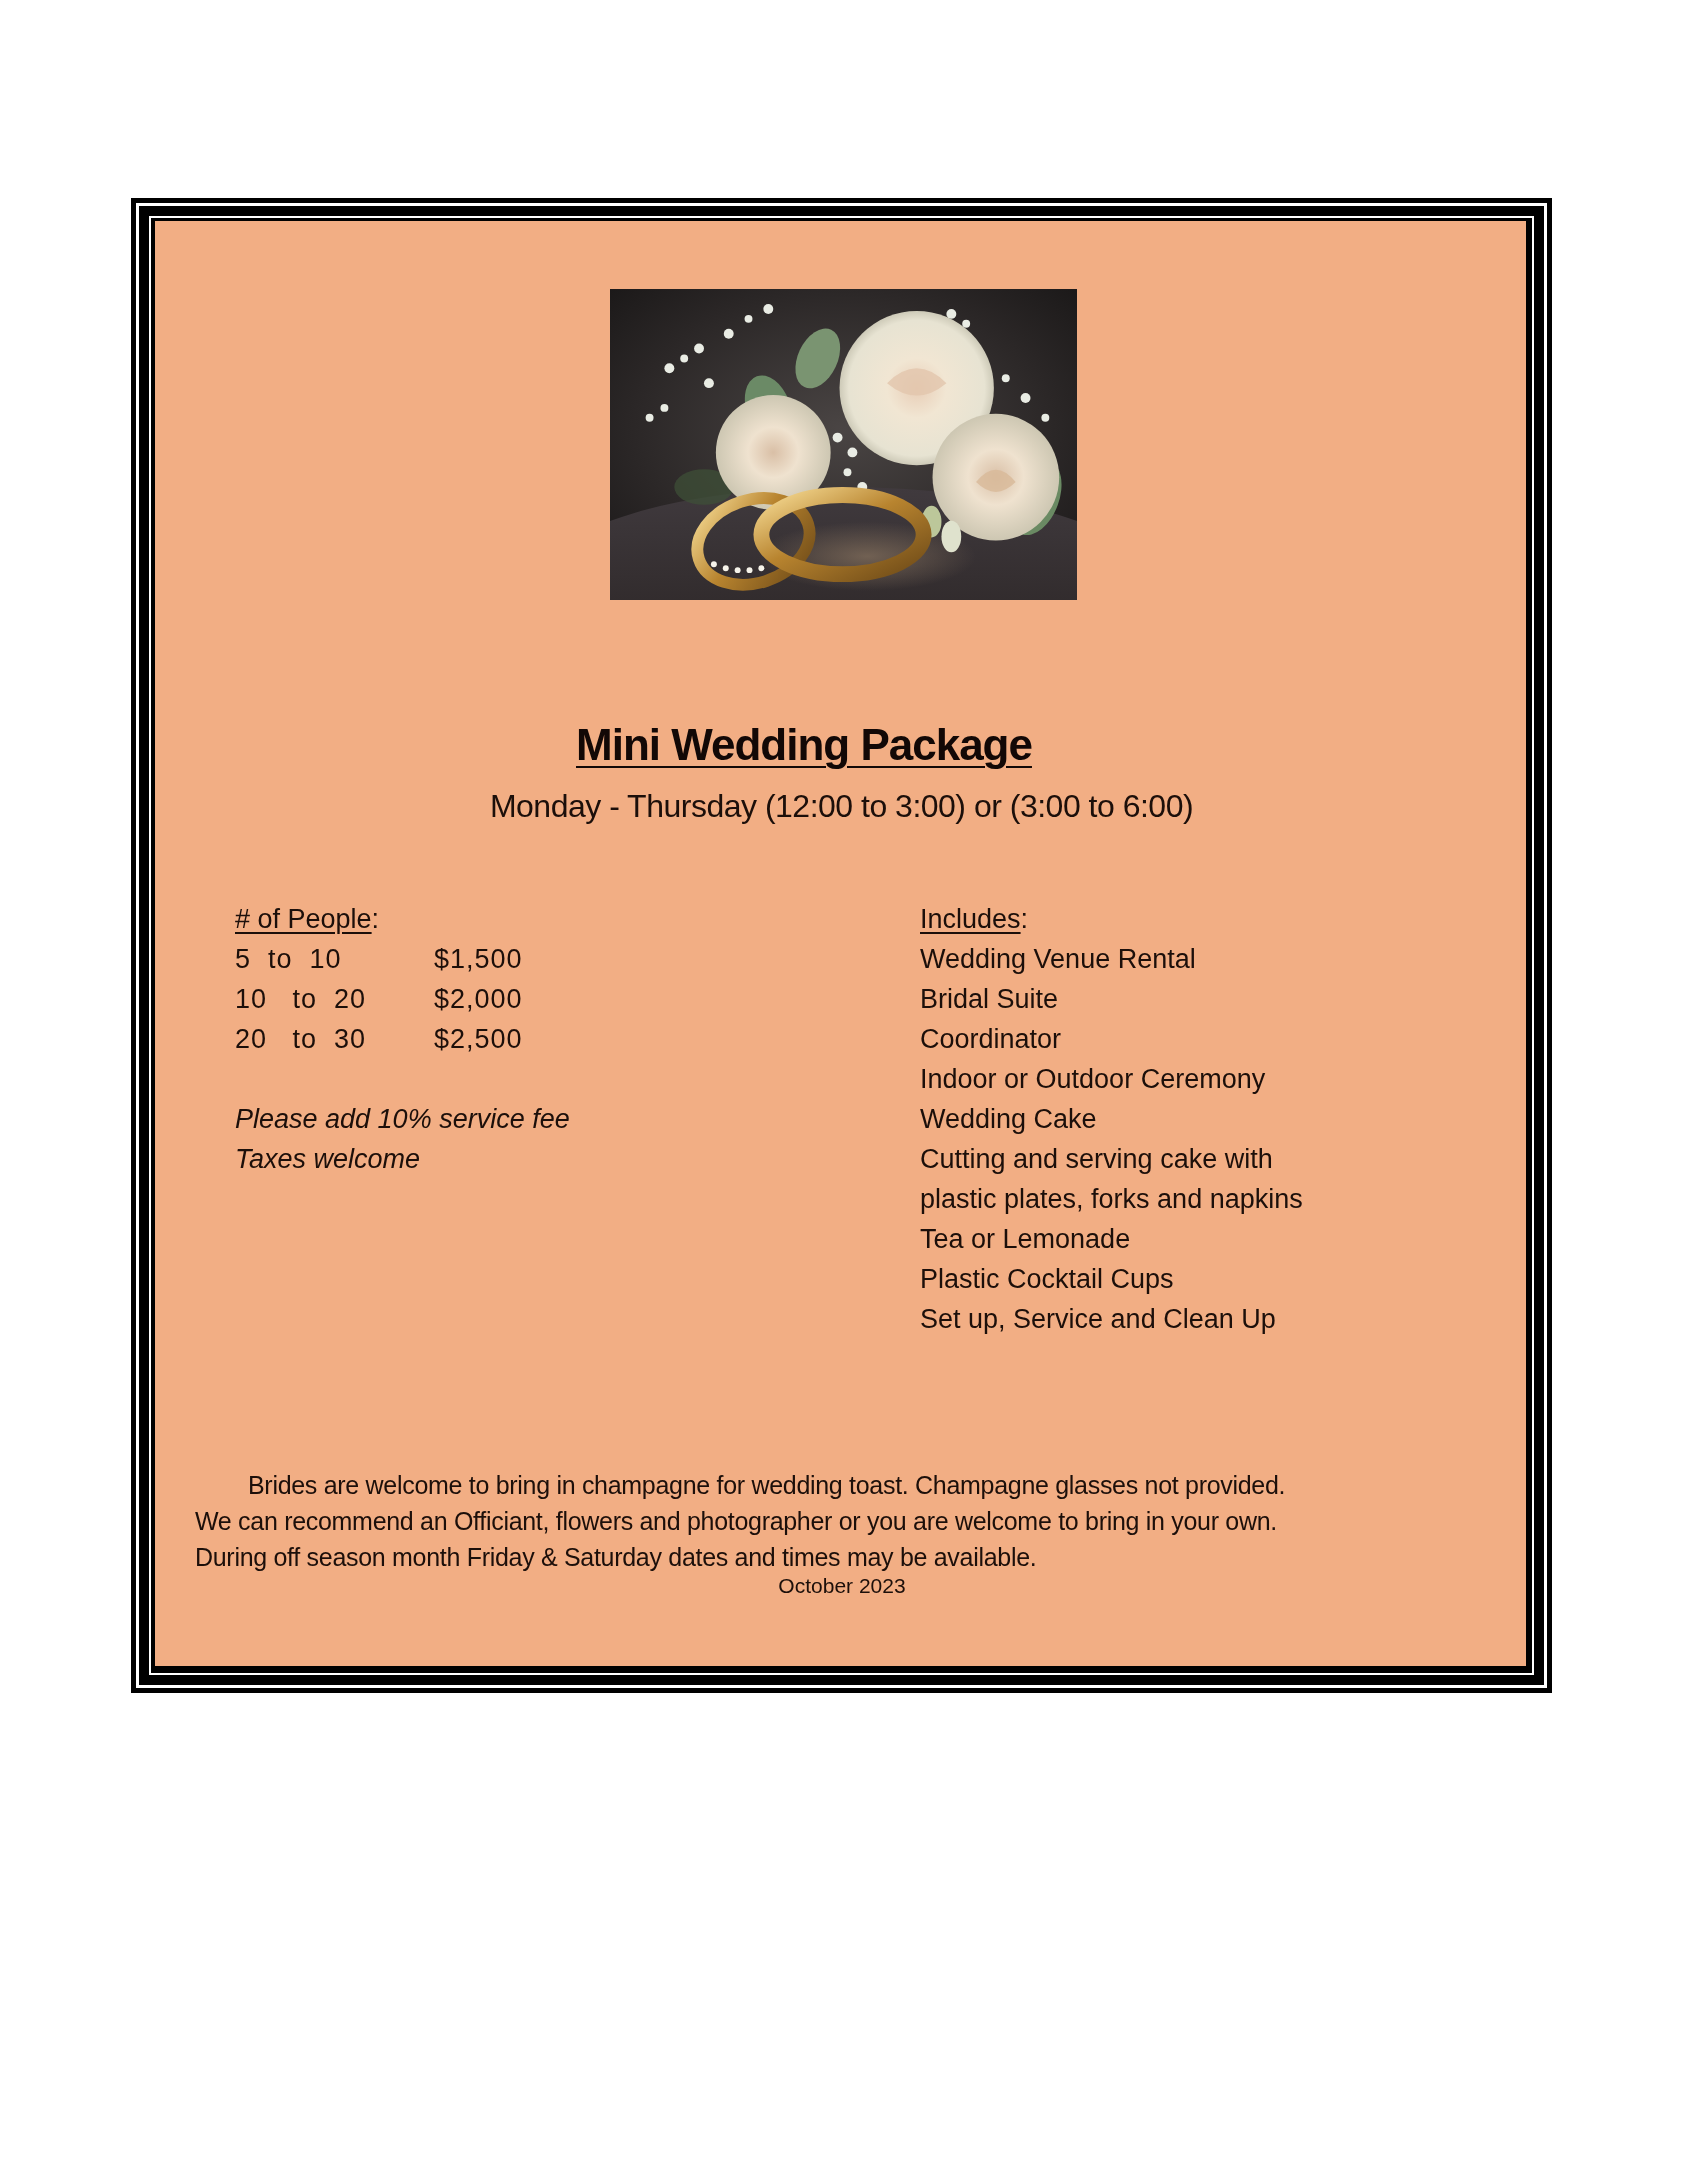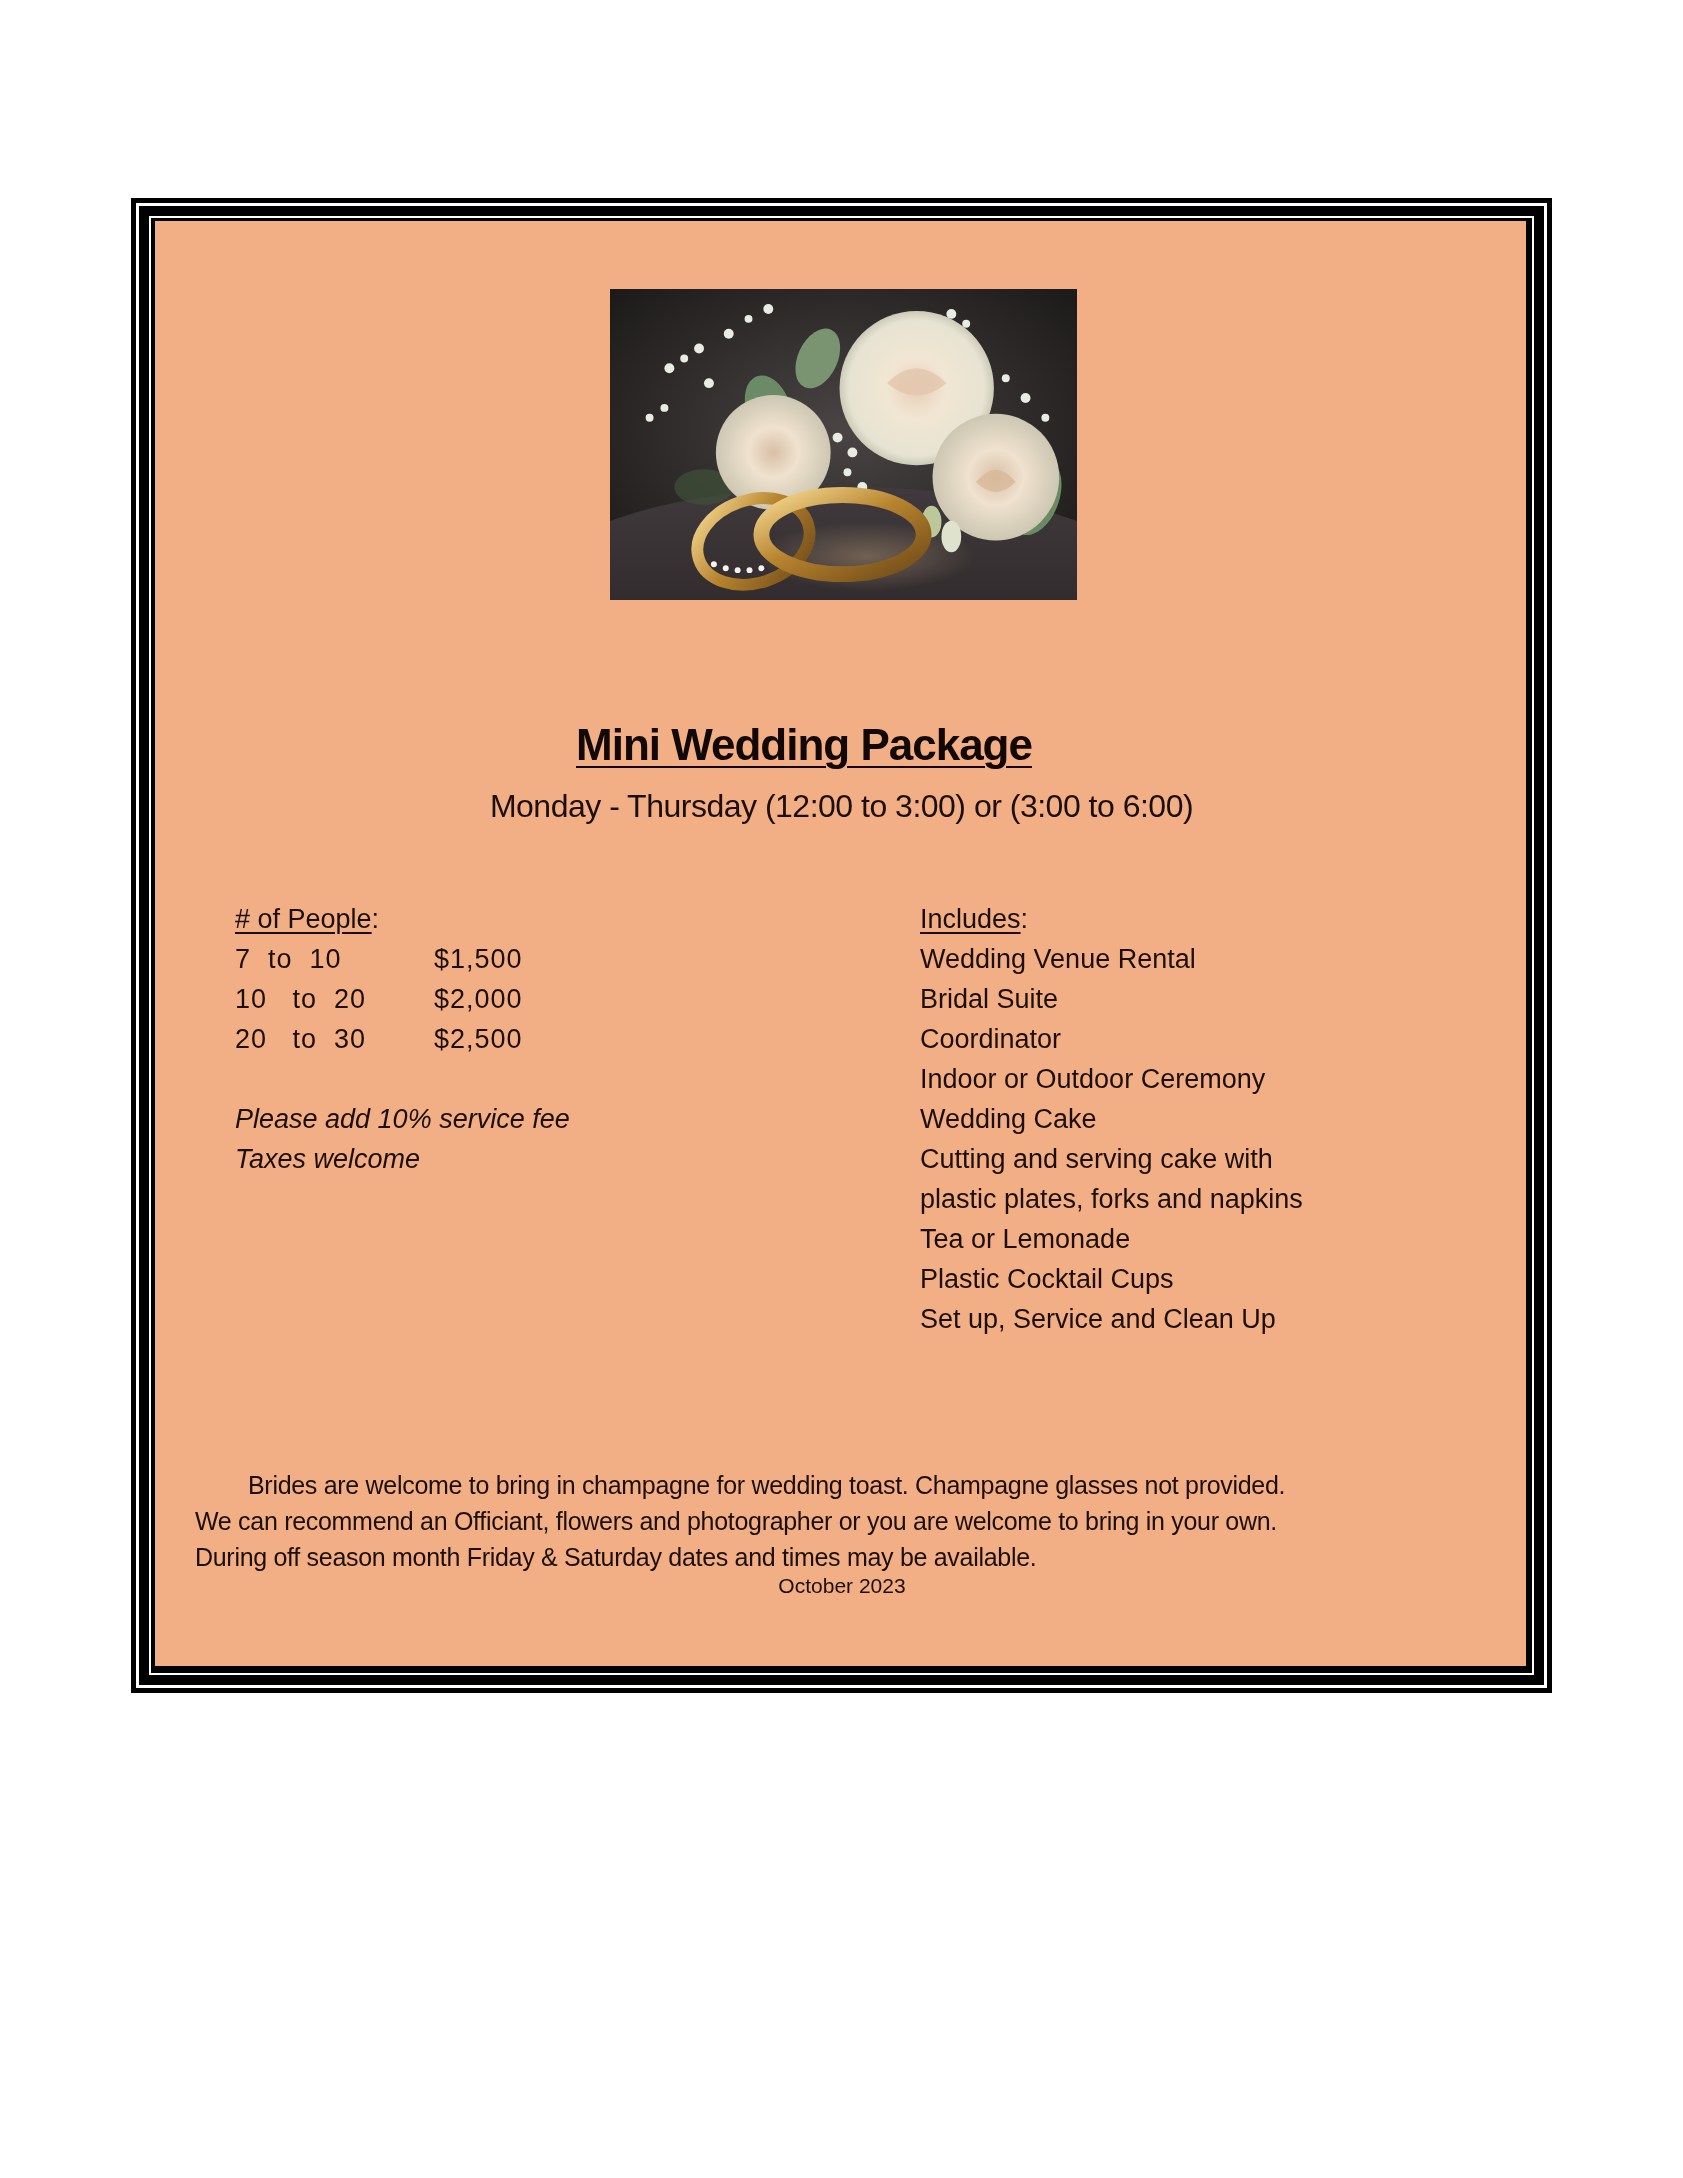--- a/index.html
+++ b/index.html
@@ -142,21 +142,21 @@
     </g>
   </svg>
 </div>
 
 <div class="title">Mini Wedding Package</div>
 <div class="subtitle">Monday - Thursday  (12:00 to 3:00)  or (3:00 to 6:00)</div>
 
 <div class="col col-left">
   <div class="row"><span class="underline-head"># of People</span><span>:</span></div>
   <div class="row">
-    <span class="price-range" style="white-space:pre">7  to  10</span>
+    <span class="price-range" style="white-space:pre">5  to  10</span>
     <span class="price-value">$1,500</span>
   </div>
   <div class="row">
     <span class="price-range" style="white-space:pre">10   to  20</span>
     <span class="price-value">$2,000</span>
   </div>
   <div class="row">
     <span class="price-range" style="white-space:pre">20   to  30</span>
     <span class="price-value">$2,500</span>
   </div>

